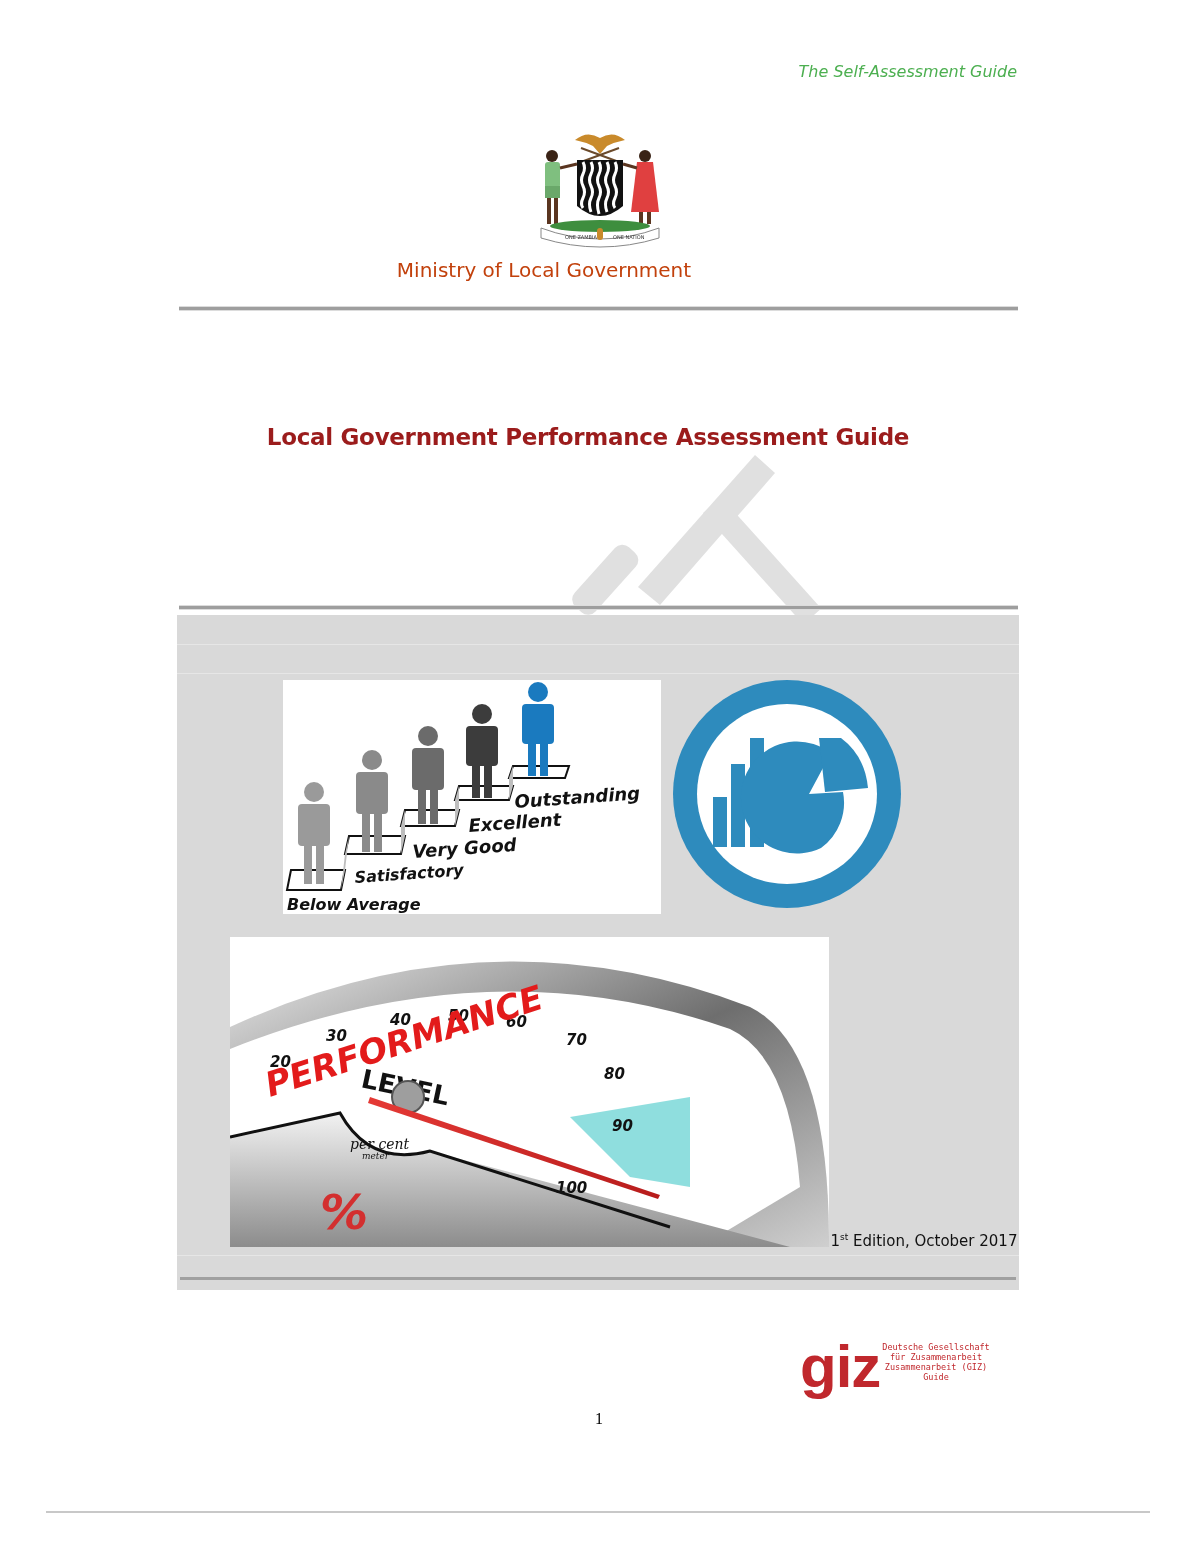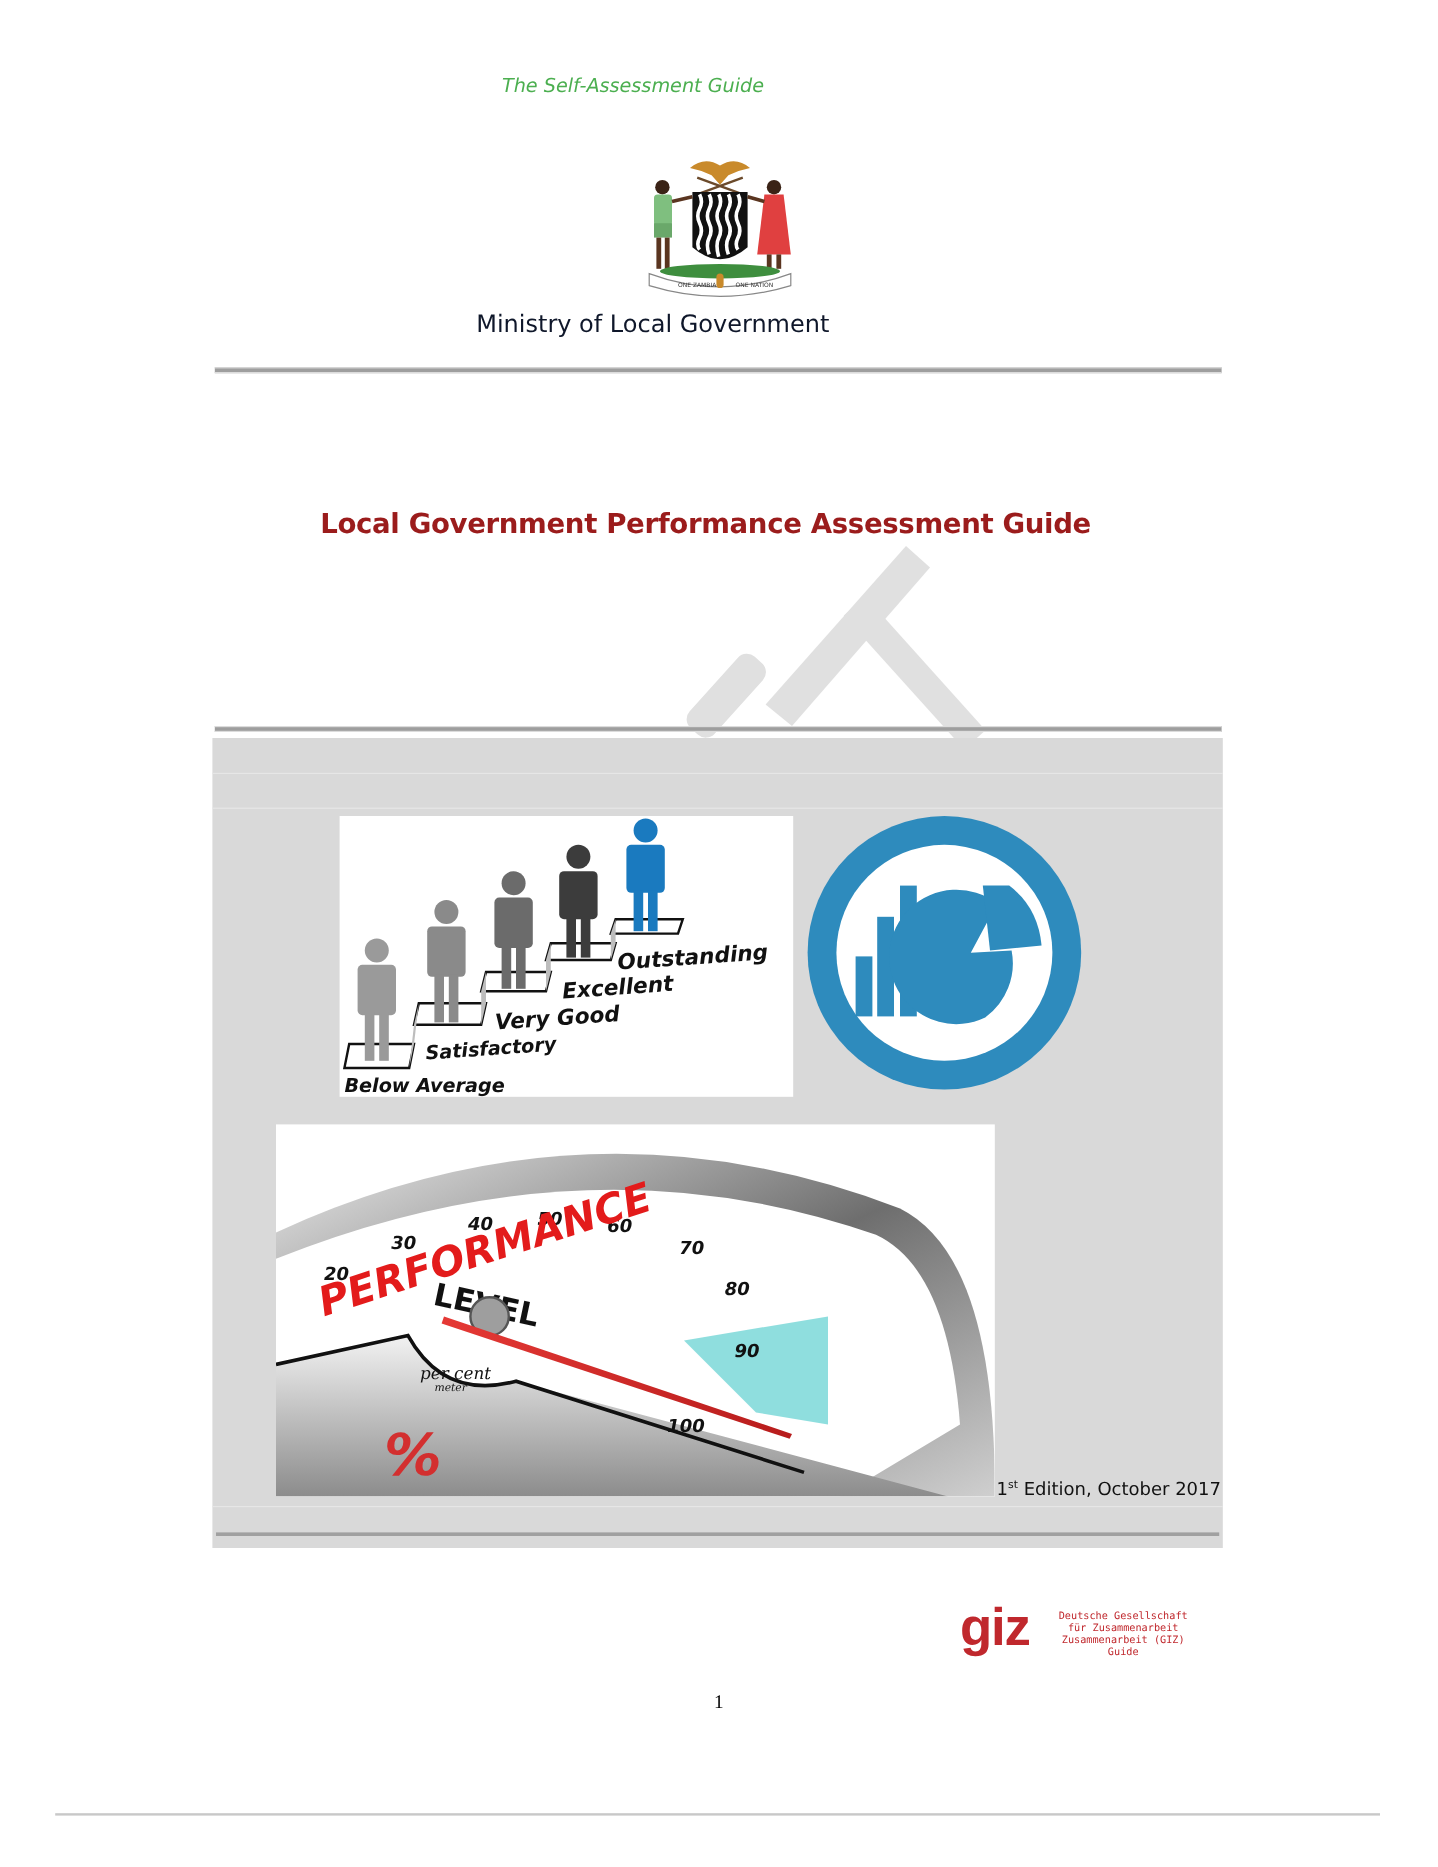--- a/index.html
+++ b/index.html
@@ -1,32 +1,32 @@
 <!DOCTYPE html>
 <html><head>
 <meta charset="utf-8">
 <style>
   html, body { margin:0; padding:0; background:#ffffff; }
   body { width:1198px; height:1556px; position:relative; overflow:hidden; font-family:"Liberation Sans", sans-serif; }
   .abs { position:absolute; }
-  .header-text { left:0; width:1017px; top:62px; text-align:center; color:#4caf50; font-style:italic; font-size:16px; font-family:"DejaVu Sans", sans-serif;margin-left:19px; }
+  .header-text { left:0; width:1017px; top:62px; text-align:right; color:#4caf50; font-style:italic; font-size:16px; font-family:"DejaVu Sans", sans-serif; }
   .crest { left:535px; top:128px; width:130px; height:122px; }
-  .ministry { left:0; width:1088px; top:258px; text-align:center; color:#0f172a; font-size:20px; font-family:"DejaVu Sans", sans-serif; }
+  .ministry { left:0; width:1088px; top:258px; text-align:center; color:#c2410c; font-size:20px; font-family:"DejaVu Sans", sans-serif; }
   .rule { left:179px; width:839px; height:3px; background:#9e9e9e; border-top:1px solid #dcdcdc; border-bottom:1px solid #dcdcdc; }
   .title { left:0; width:1176px; top:424px; text-align:center; color:#9b1c1c; font-weight:bold; font-size:23px; font-family:"DejaVu Sans", sans-serif; letter-spacing:-0.3px; }
   .watermark { left:560px; top:445px; width:300px; height:170px; }
   .panel { left:177px; top:615px; width:842px; height:675px; background:#d9d9d9; }
   .panel-line { position:absolute; left:0; width:100%; height:1px; background:#e6e6e6; }
   .steps-img { left:283px; top:680px; width:378px; height:234px; background:#ffffff; overflow:hidden; }
   .chart-icon { left:661px; top:672px; width:252px; height:244px; }
   .gauge-img { left:230px; top:937px; width:599px; height:310px; background:#ffffff; overflow:hidden; }
   .edition { left:829px; top:1232px; width:190px; text-align:center; font-size:15px; color:#111; font-family:"DejaVu Sans", sans-serif; }
   .edition sup { font-size:9px; }
   .giz { left:800px; top:1338px; width:200px; height:46px; }
-  .giz-letters { position:absolute; left:0; top:-6px; color:#c0282d; font-size:44px; font-weight:bold; font-family:"Liberation Sans", sans-serif; letter-spacing:-1px; }
+  .giz-letters { position:absolute; left:0; top:-6px; color:#c0282d; font-size:60px; font-weight:bold; font-family:"Liberation Sans", sans-serif; letter-spacing:-1px; }
   .giz-text { position:absolute; left:72px; top:4px; color:#c0282d; font-size:8.5px; line-height:10px; font-family:"DejaVu Sans Mono", monospace;text-align:center; }
   .page-num { left:0; width:1198px; top:1410px; text-align:center; font-size:16px; font-family:"Liberation Serif", serif; color:#000; }
   .footer-rule { left:46px; width:1104px; top:1511px; height:2px; background:#c8c8c8; }
 </style>
 </head>
 <body>
 
 <div class="abs header-text">The Self-Assessment Guide</div>
 
 <svg class="abs crest" viewBox="0 0 130 122">

